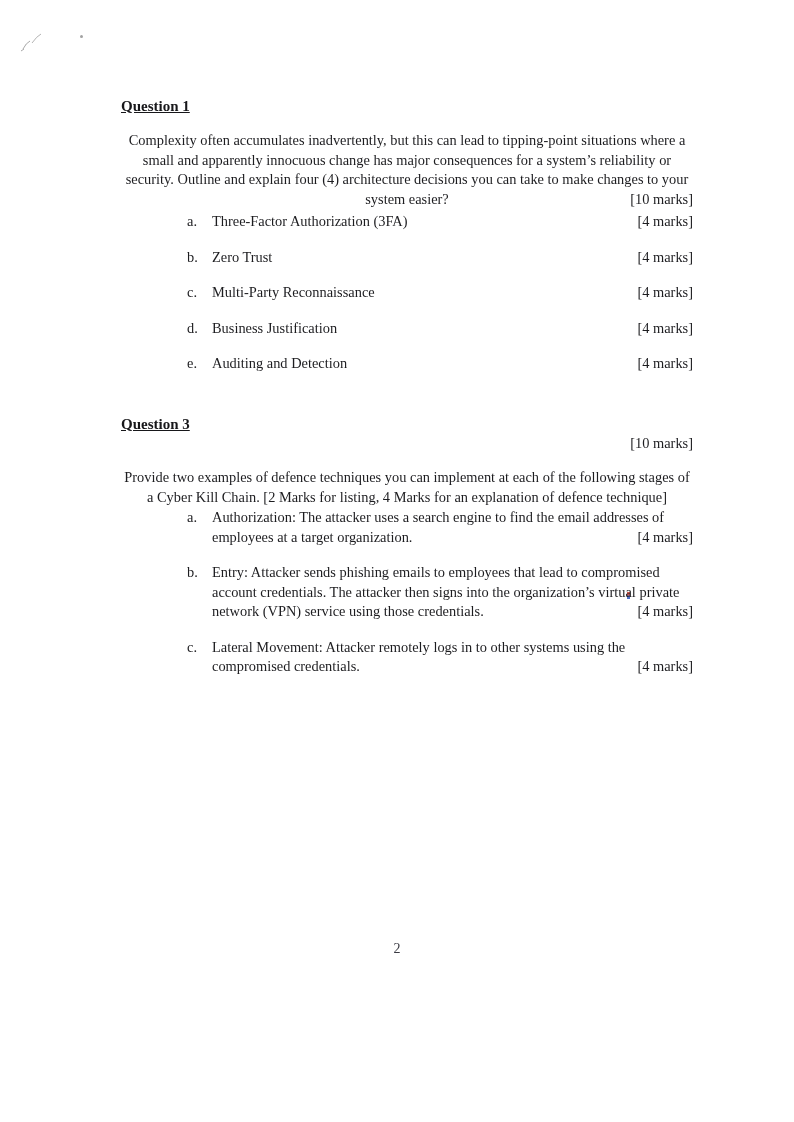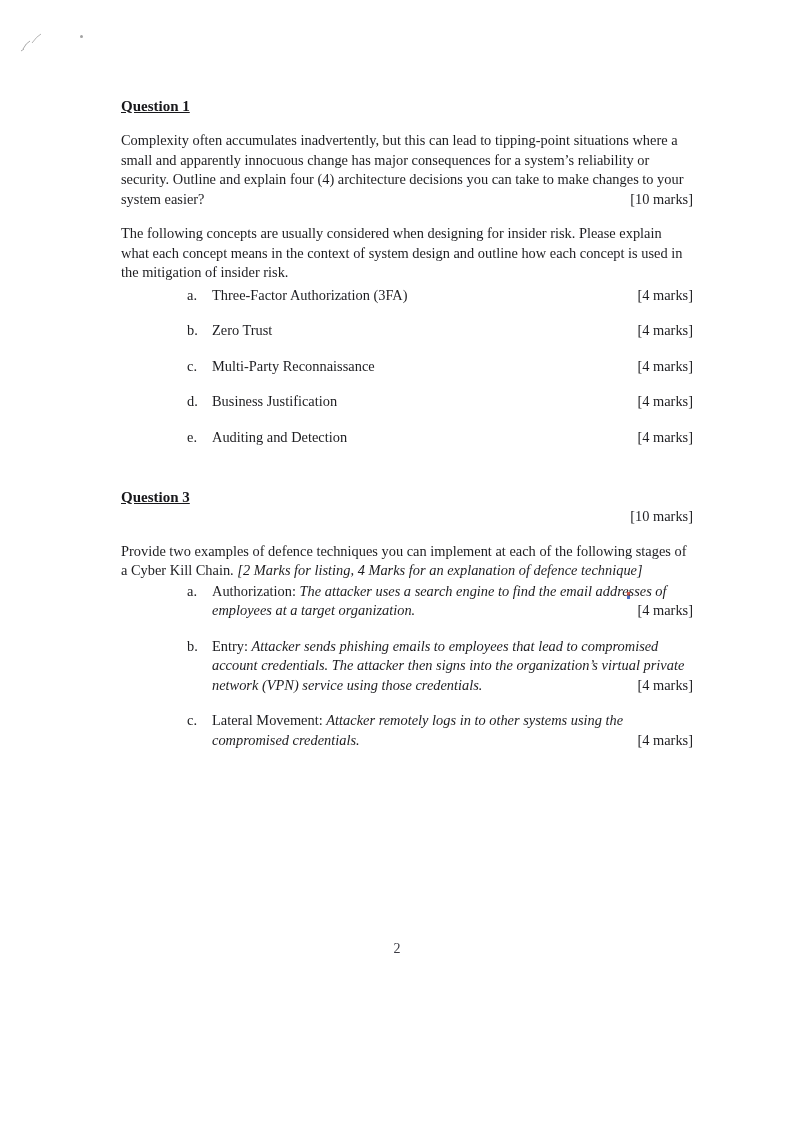--- a/index.html
+++ b/index.html
@@ -27,21 +27,21 @@
   .qheading {
     font-weight: bold;
     text-decoration: underline;
     font-size: 15px;
     line-height: 19px;
     color: #17171a;
   }
   .qbody {
     position: relative;
     margin-top: 15px;
-    text-align: left;
+    text-align: center;
   }
   .marks-inline {
     position: absolute;
     right: 0;
     bottom: 0;
     white-space: nowrap;
   }
   .marks-line {
     text-align: right;
     margin-top: 0;
@@ -69,21 +69,21 @@
     right: 0;
     bottom: 0;
     white-space: nowrap;
   }
   .mt-q2head { margin-top: 40px; }
   .mt-q3head { margin-top: 41px; }
   .mt-q4head { margin-top: 15px; }
   .mt-item-a4 { margin-top: 1px; }
   .mt-item-b4 { margin-top: 27px; }
   .mt-item-c4 { margin-top: 28px; }
-  .it { font-style: italic; }
+  .it { }
   .page-number {
     position: absolute;
     left: 0;
     top: 941px;
     width: 794px;
     text-align: center;
     font-size: 14px;
     color: #3a3a42;
   }
   .pen-mark {
@@ -126,23 +126,20 @@
   <div class="color-speck"></div>
 
   <div class="content">
 
     <div class="qheading">Question 1</div>
     <div class="qbody">
       <span>Complexity often accumulates inadvertently, but this can lead to tipping-point situations where a small and apparently innocuous change has major consequences for a system’s reliability or security. Outline and explain four (4) architecture decisions you can take to make changes to your system easier?</span>
       <span class="marks-inline">[10 marks]</span>
     </div>
 
-    <div class="qbody">
-      <span>The following concepts are usually considered when designing for insider risk. Please explain what each concept means in the context of system design and outline how each concept is used in the mitigation of insider risk.</span>
-    </div>
     <div class="sublist">
       <div class="item">
         <span class="marker">a.</span>
         <span>Three-Factor Authorization (3FA)</span>
         <span class="marks-top">[4 marks]</span>
       </div>
       <div class="item">
         <span class="marker">b.</span>
         <span>Zero Trust</span>
         <span class="marks-top">[4 marks]</span>

